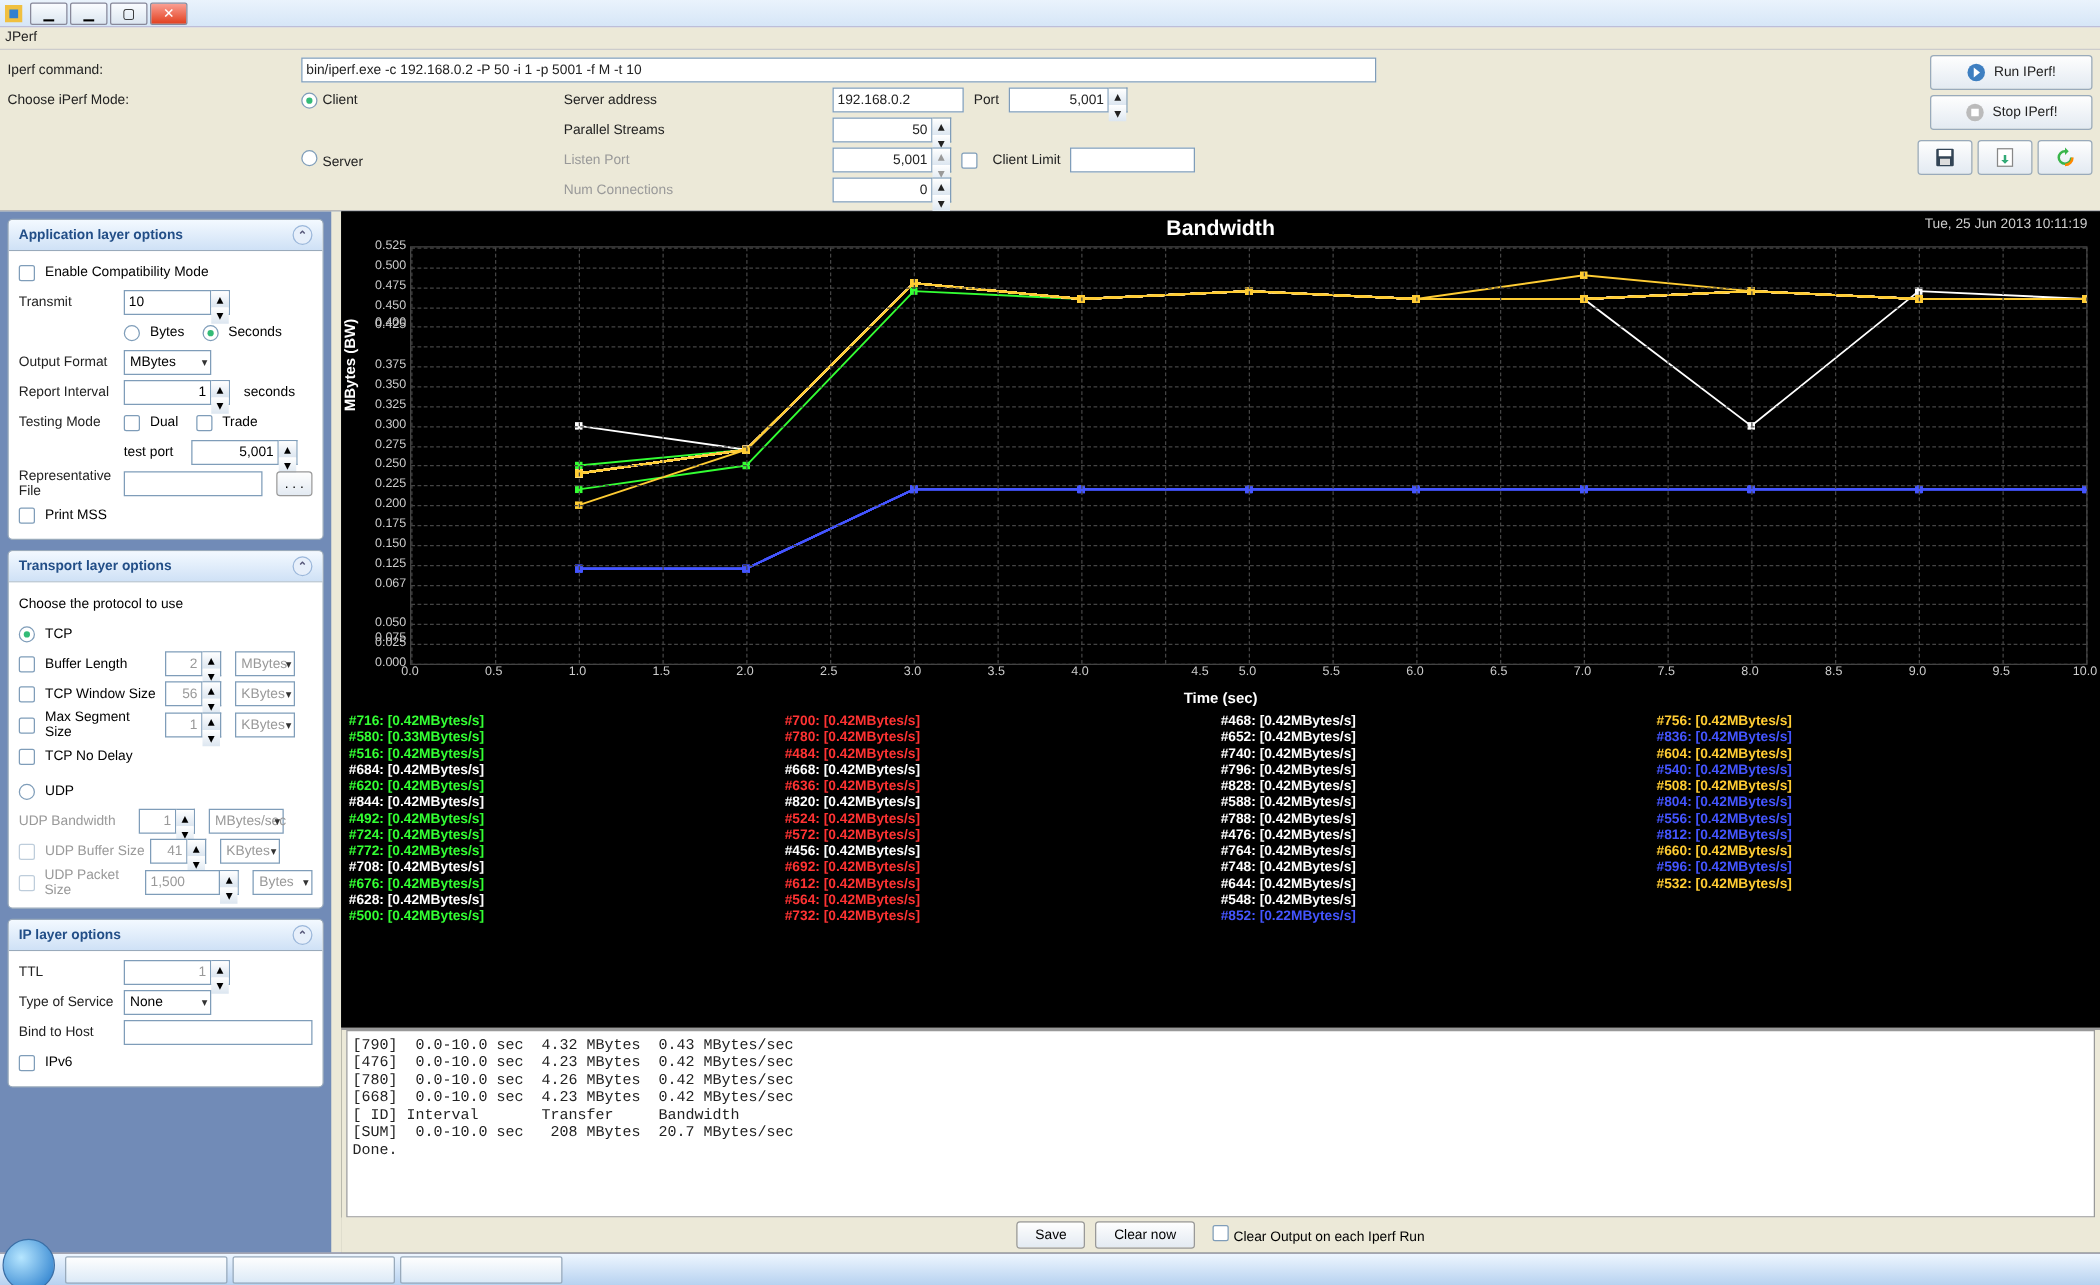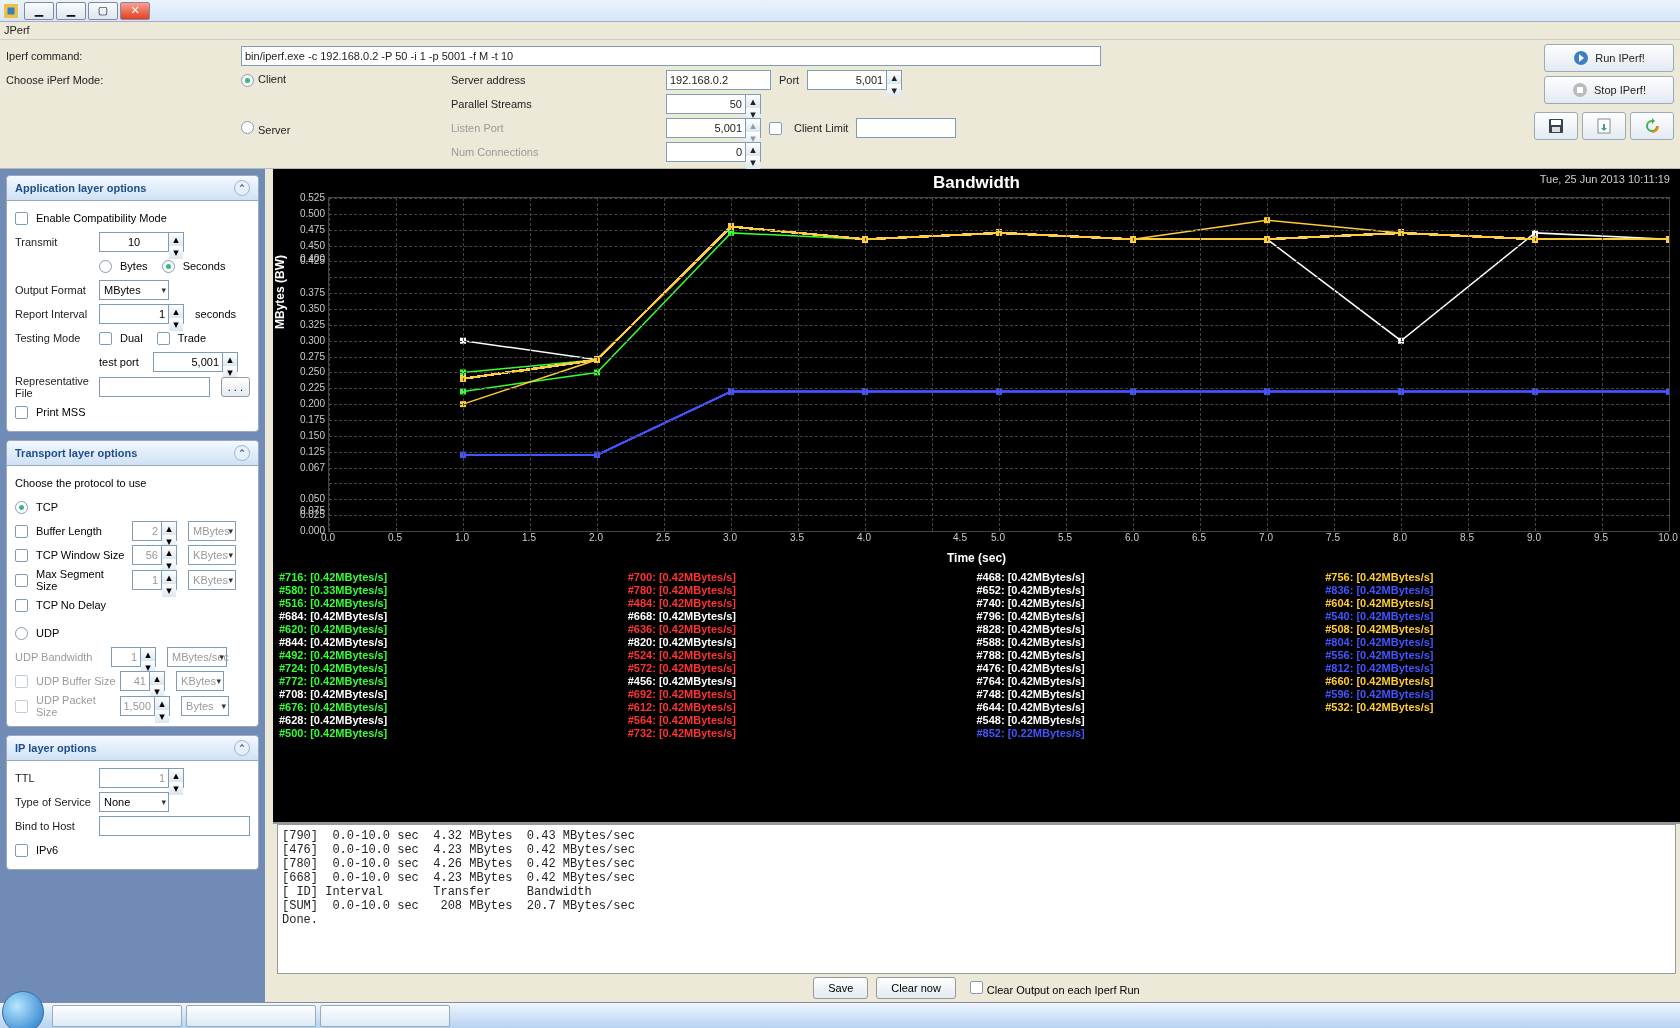--- a/index.html
+++ b/index.html
@@ -209,21 +209,21 @@
             <span class="collapse-btn">⌃</span>
           </div>
         <div class="panel-body">
           <div class="panel-row">
               <span class="checkbox"></span>
               <span>Enable Compatibility Mode</span>
             </div>
           <div class="panel-row">
               <span class="lbl">Transmit</span>
               <div class="num-wrap">
-                <div class="text-input" style="width:70px;justify-content:center">
+                <div class="text-input" style="width:70px;justify-content:flex-start">
                   <span>10</span>
                 </div>
                 <div class="spinner">
                   <div>▴</div>
                   <div>▾</div>
                 </div>
               </div>
             </div>
           <div class="panel-row"><span class="lbl"></span><span class="radio"></span><span>Bytes</span>&nbsp;&nbsp;<span class="radio checked"></span><span>Seconds</span></div>
           <div class="panel-row">
@@ -335,21 +335,21 @@
                   <span>41</span>
                 </div>
                 <div class="spinner">
                   <div>▴</div>
                   <div>▾</div>
                 </div>
               </div>&nbsp;<div class="small-select" style="width:48px;color:#999">
                 <span>KBytes</span>
               </div></div>
           <div class="panel-row"><span class="checkbox" style="opacity:.5"></span><span style="width:80px;color:#999">UDP Packet Size</span><div class="num-wrap">
-                <div class="text-input" style="width:35px;justify-content:flex-end;color:#999">
+                <div class="text-input" style="width:60px;justify-content:flex-start;color:#999">
                   <span>1,500</span>
                 </div>
                 <div class="spinner">
                   <div>▴</div>
                   <div>▾</div>
                 </div>
               </div>&nbsp;<div class="small-select" style="width:48px;color:#999">
                 <span>Bytes</span>
               </div></div>
         </div>

